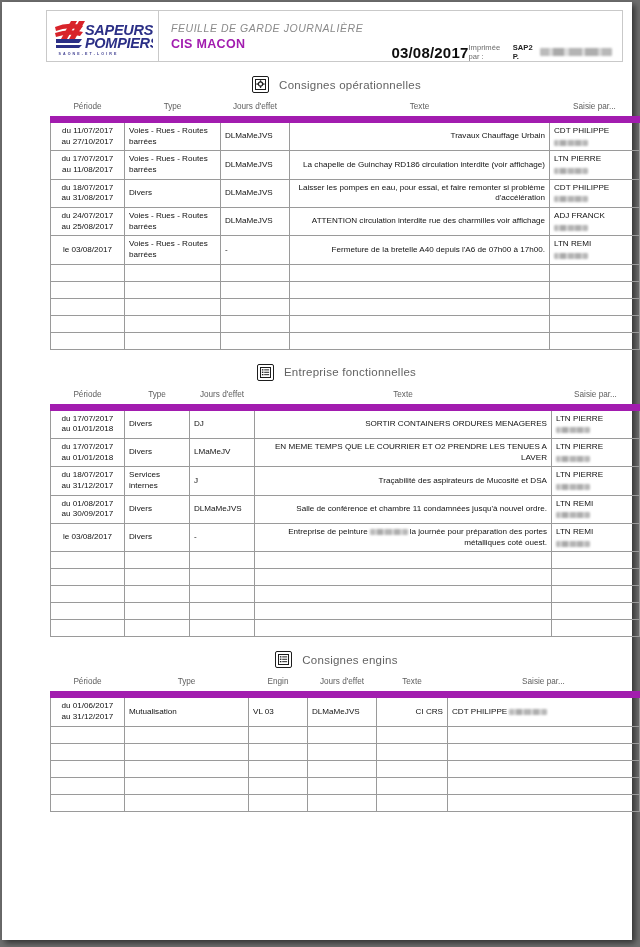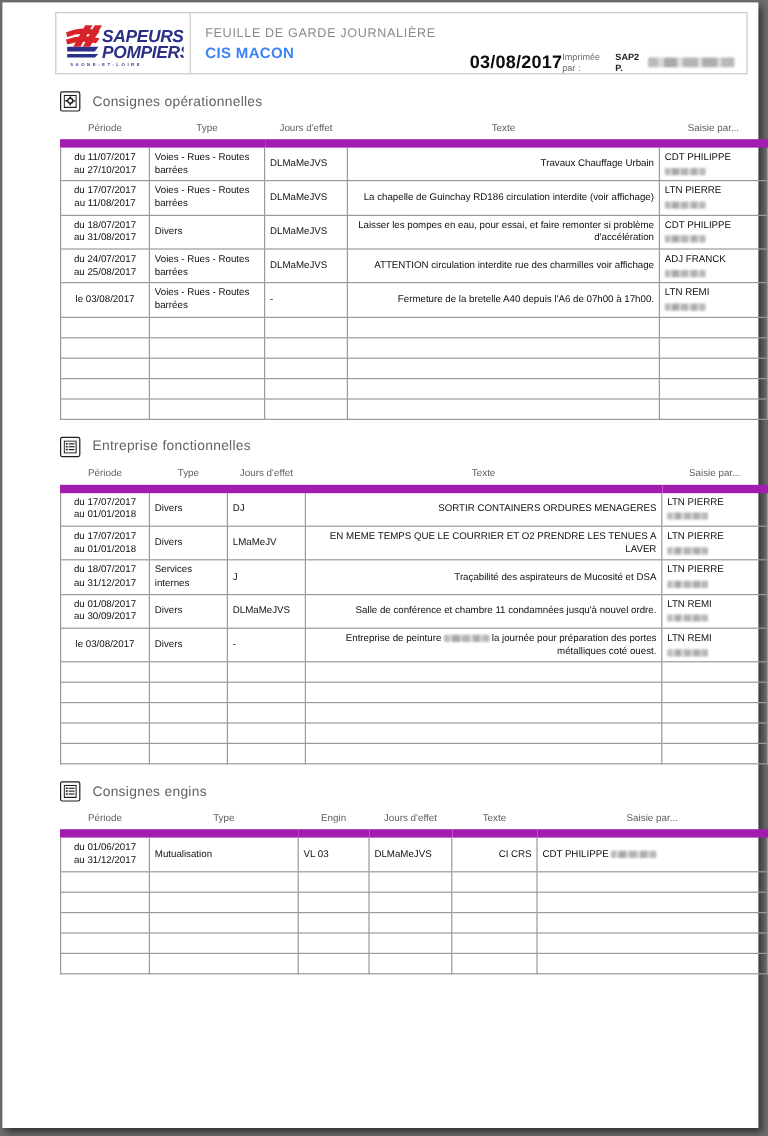--- a/index.html
+++ b/index.html
@@ -42,24 +42,24 @@
     position: absolute; left: 6px; bottom: -1px;
     font-size: 3.6px; letter-spacing: 2.1px; color: #3b3b8f;
     font-weight: bold;
   }
   .hdr-mid {
     flex: 1 1 auto;
     display: flex; flex-direction: column; justify-content: center;
     padding-left: 12px;
   }
   .hdr-title1 {
-    font-size: 10.5px; color: #8a8a8a; letter-spacing: .55px;
+    font-size: 10.5px; color: #8a8a8a; letter-spacing: .55px; font-style: italic;
   }
   .hdr-title2 {
-    font-size: 12.5px; color: #3b82f6; font-weight: bold;
+    font-size: 12.5px; color: #a21caf; font-weight: bold;
     letter-spacing: .3px; margin-top: 3px;
   }
   .hdr-right {
     flex: 0 0 215px;
     display: flex; flex-direction: row;
     align-items: flex-end; justify-content: center;
     padding-right: 10px;
   }
   .hdr-date {
     font-size: 15px; font-weight: bold; color: #0d0d0d; letter-spacing: .2px;
@@ -76,21 +76,21 @@
                 #dcdcdc 34% 40%,#b4b4b4 40% 58%,#dedede 58% 63%,#aeaeae 63% 80%,
                 #d4d4d4 80% 86%,#b8b8b8 86% 100%);
     filter: blur(0.9px);
     height: 7px; vertical-align: middle; border-radius: 1px;
   }
 
   
   .section { margin-top: 14px; }
   .sec-head {
     display: flex; align-items: center; gap: 10px;
-    padding-left: 4px; margin-bottom: 7px;
+    padding-left: 4px; margin-bottom: 7px; justify-content: center;
   }
   .sec-icon {
     width: 17px; height: 17px;
     border: 1.6px solid #1d1d1d;
     border-radius: 2px;
     display: flex; align-items: center; justify-content: center;
     background: #fff;
     flex: 0 0 17px;
   }
   .sec-title { font-size: 11.5px; color: #636363; letter-spacing: .25px; }

